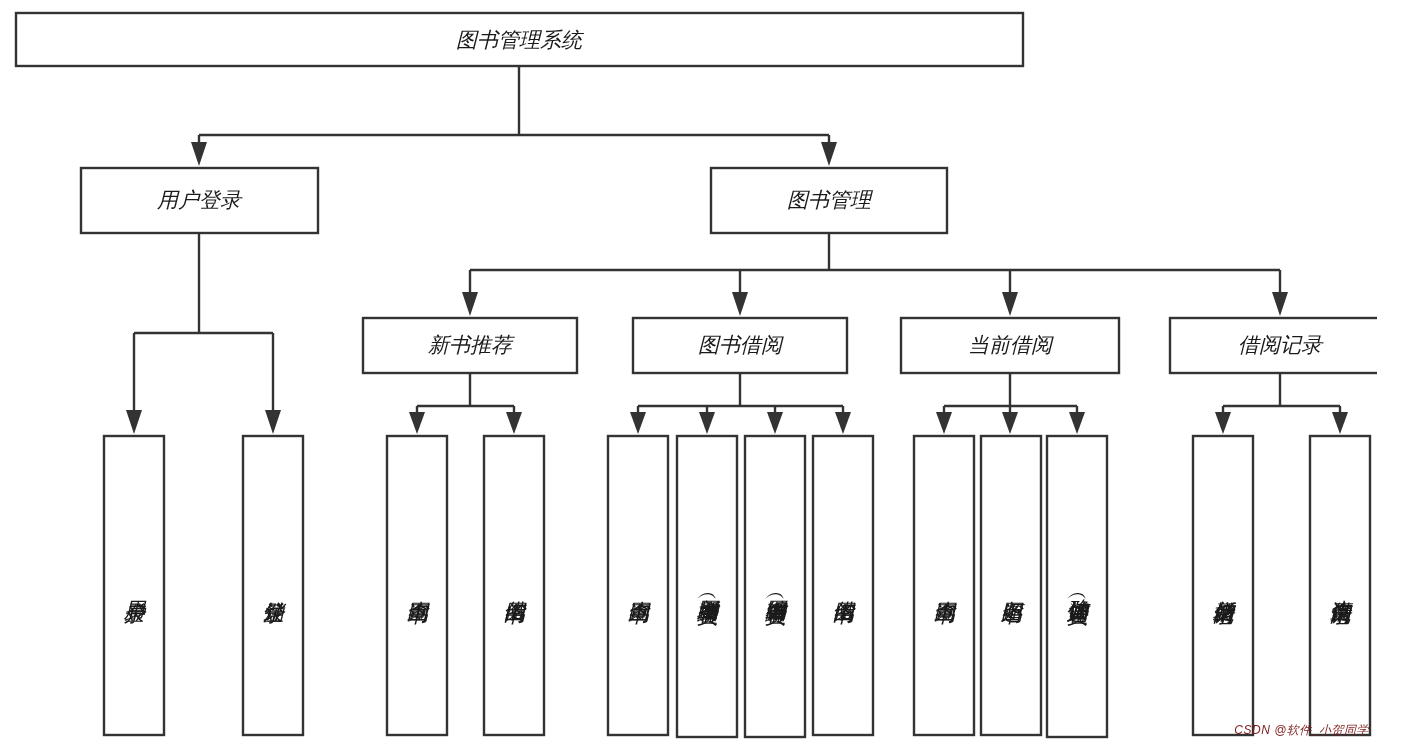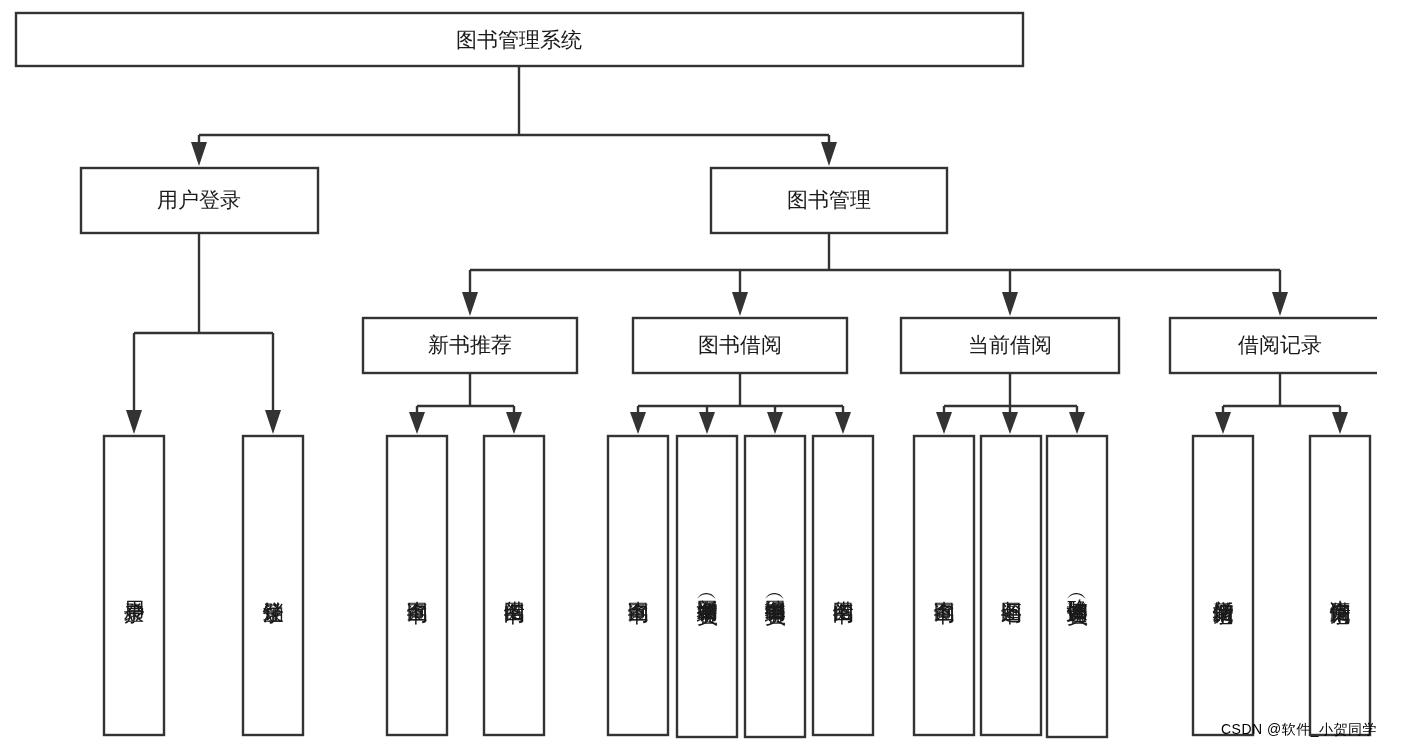--- a/index.html
+++ b/index.html
@@ -10,20 +10,21 @@
   }
   body {
     font-family: "Liberation Sans", "DejaVu Sans", sans-serif;
   }
   #diagram-root {
     position: relative;
     width: 1377px;
     height: 747px;
     background: #ffffff;
     overflow: hidden;
+    font-style: italic;
   }
   svg#tree-svg {
     position: absolute;
     top: 0;
     left: 0;
     width: 1405px;
     height: 747px;
     display: block;
   }
   .node-box {
@@ -56,25 +57,25 @@
     font-size: 21px;
     line-height: 1.06;
     color: #1a1a1a;
     letter-spacing: 1px;
     text-align: center;
     white-space: nowrap;
     pointer-events: none;
   }
   .watermark {
     position: absolute;
-    right: 0;
+    right: 8px;
     bottom: 8px;
     font-family: "Liberation Sans", "DejaVu Sans", sans-serif;
-    font-size: 14px;
-    color: #000000;
+    font-size: 12px;
+    color: #7f1d1d;
     letter-spacing: 0.5px;
     white-space: nowrap;
   }
 </style>
 </head>
 <body>
 
 <div id="diagram-root">
 
   <svg id="tree-svg" viewBox="0 0 1405 747">

